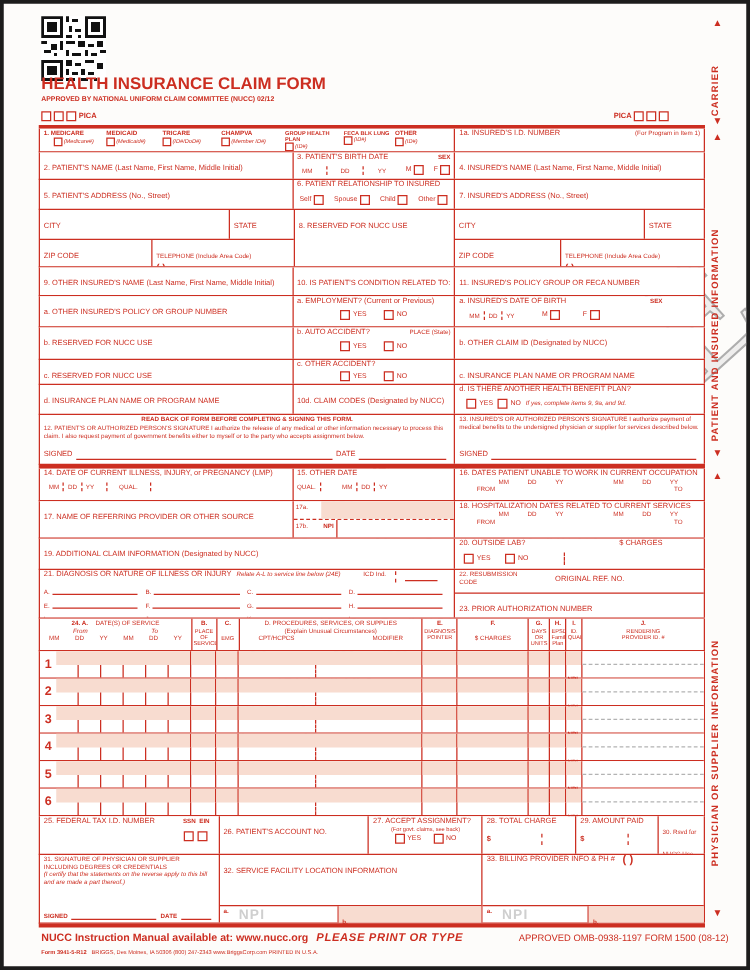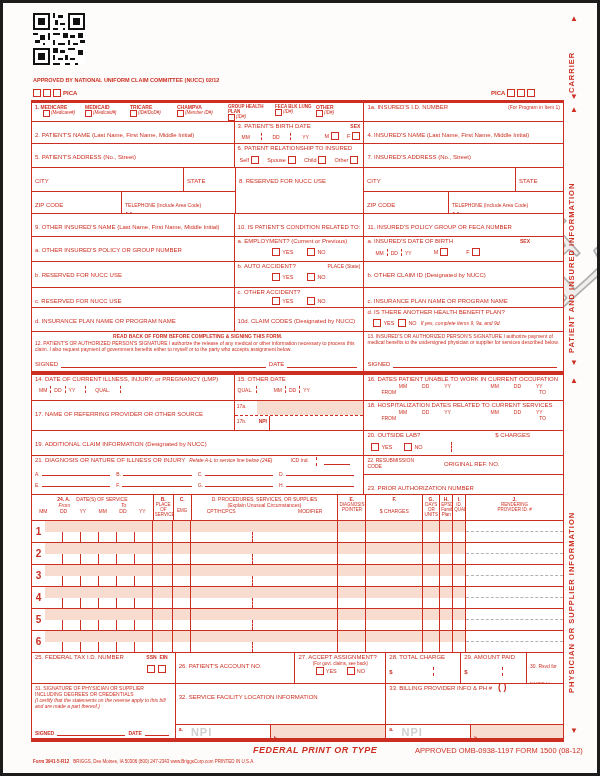--- a/index.html
+++ b/index.html
@@ -88,20 +88,21 @@
       <rect x="8" y="17" width="1" height="2"></rect>
         <rect x="10" y="18" width="2" height="1"></rect>
         <rect x="13" y="17" width="1" height="2"></rect>
         <rect x="15" y="18" width="2" height="1"></rect>
       <rect x="8" y="20" width="3" height="1"></rect>
         <rect x="13" y="20" width="2" height="1"></rect>
         <rect x="17" y="20" width="1" height="1"></rect>
     </g>
   </svg>
 
+  <div class="abs red b" style="left:30px;top:56px;font-size:13.5px">HEALTH INSURANCE CLAIM FORM</div>
   <div class="abs red b" style="left:30px;top:74px;font-size:5.5px">APPROVED BY NATIONAL UNIFORM CLAIM COMMITTEE (NUCC) 02/12</div>
 
   <div class="abs" style="left:30px;top:86px;display:flex;align-items:center;gap:2px">
     <span class="cb"></span>
       <span class="cb"></span>
       <span class="cb"></span>
     <span class="lbl b">PICA</span>
   </div>
   <div class="abs" style="left:488px;top:86px;display:flex;align-items:center;gap:2px">
     <span class="lbl b">PICA</span>
@@ -910,21 +911,22 @@
           <span class="sub b">a.</span>
             <span class="graynpi">NPI</span>
         </div>
         <div style="flex:1;background:var(--pink);padding:1px 3px"><span class="sub b">b.</span></div>
       </div>
     </div>
   </div>
 
   <div class="bar" style="top:736px"></div>
 
-  <div class="abs red b i" style="left:250px;top:742px;font-size:9px;letter-spacing:.5px">FEDERAL PRINT OR TYPE</div>
+  <div class="abs red b" style="left:30px;top:742px;font-size:8.5px">NUCC Instruction Manual available at: www.nucc.org</div>
+  <div class="abs red b i" style="left:250px;top:742px;font-size:9px;letter-spacing:.5px">PLEASE PRINT OR TYPE</div>
   <div class="abs red" style="left:412px;top:743px;font-size:7.5px">APPROVED OMB-0938-1197 FORM 1500 (08-12)</div>
   <div class="abs" style="left:30px;top:756px;display:flex;gap:4px;align-items:baseline">
     <span class="tiny b">Form 3941-5-R12</span>
       <span class="tiny">BRIGGS, Des Moines, IA 50306  (800) 247-2343  www.BriggsCorp.com  PRINTED IN U.S.A.</span>
   </div>
 
   <span class="arrow" style="left:567px;top:12px">▲</span>
   <div class="vtext" style="left:564px;top:26px;height:64px">CARRIER</div>
   <span class="arrow" style="left:567px;top:90px">▼</span>
   <span class="arrow" style="left:567px;top:103px">▲</span>

